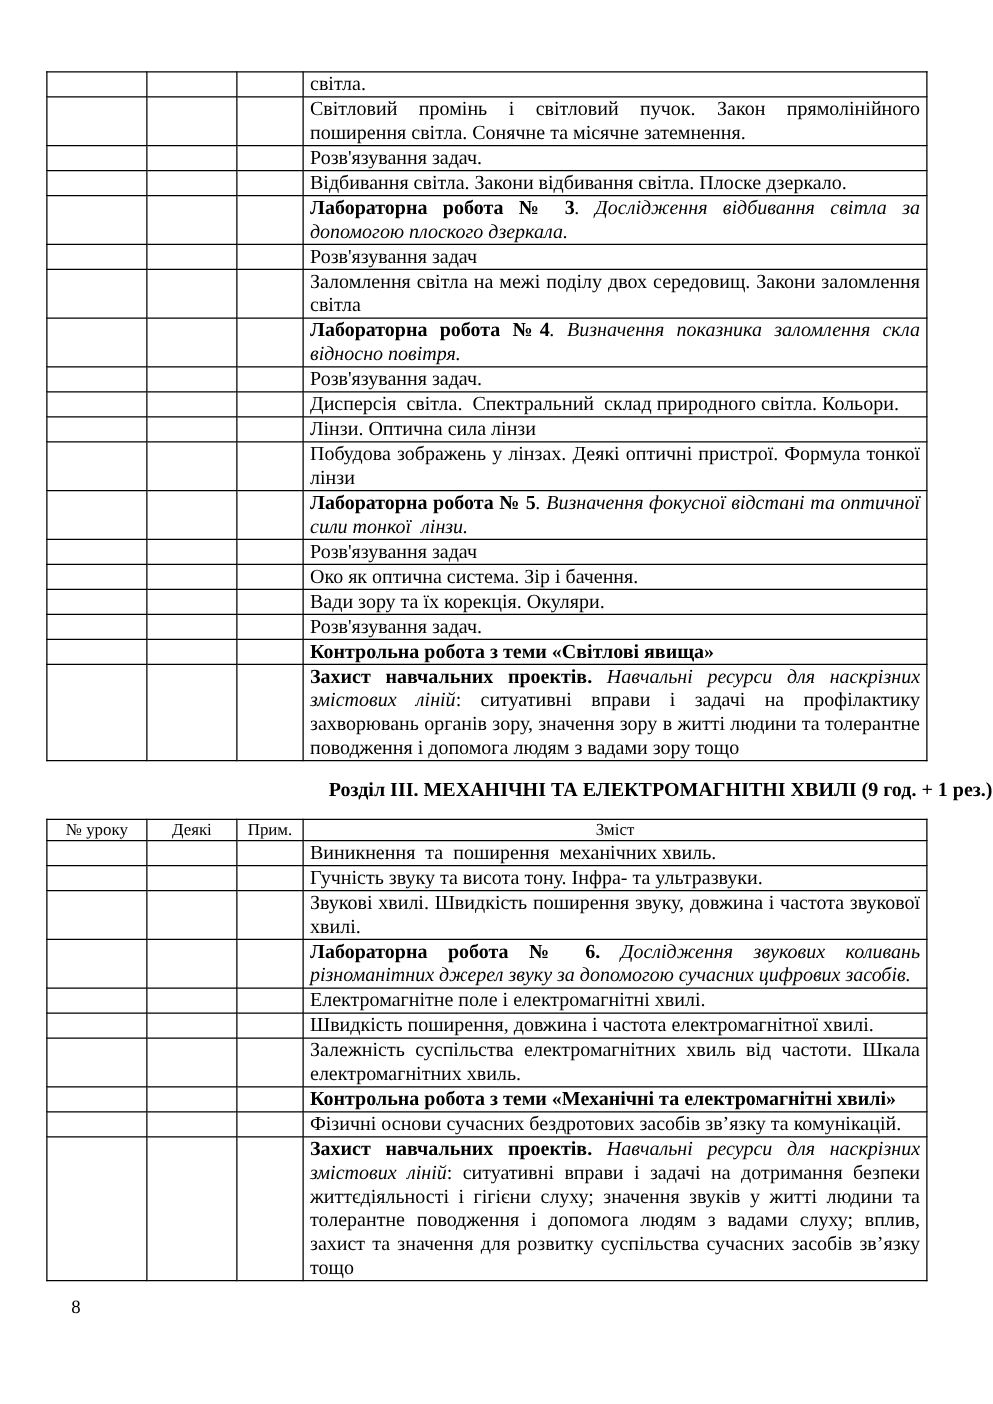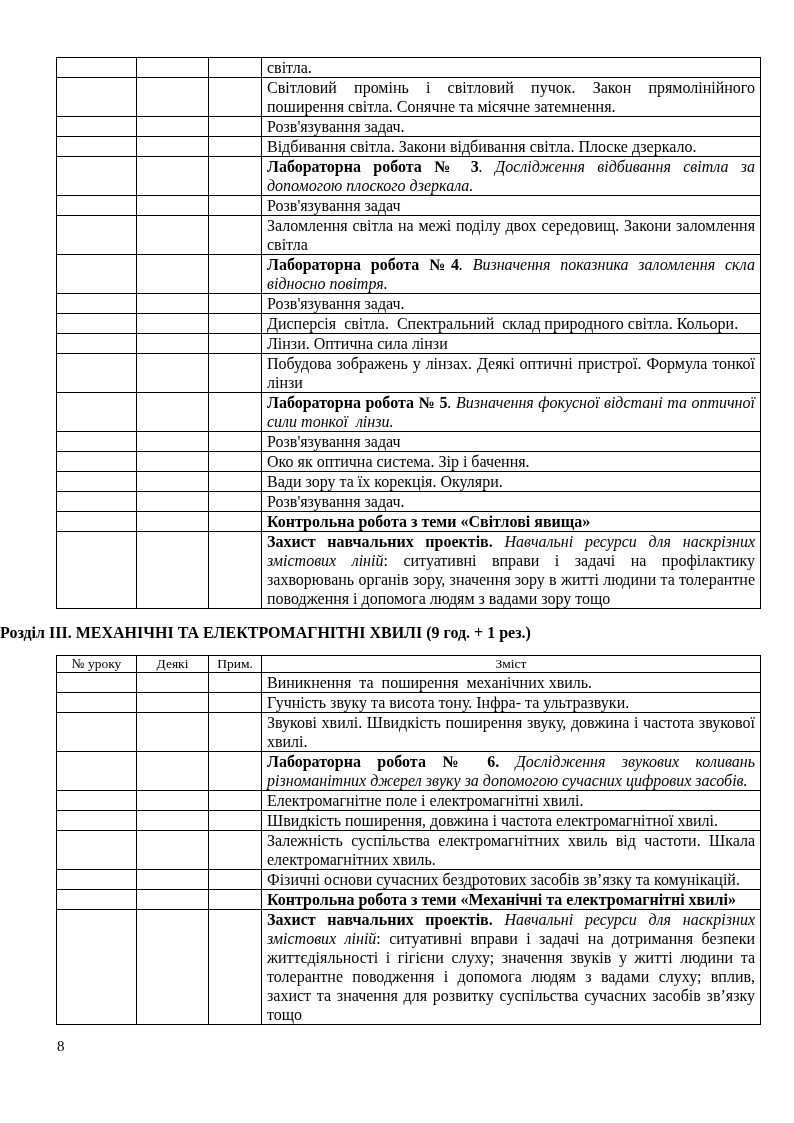--- a/index.html
+++ b/index.html
@@ -8,21 +8,21 @@
     position: relative;
     width: 794px;
     height: 1123px;
     background: #ffffff;
     font-family: "Liberation Serif", serif;
     color: #000000;
     overflow: hidden;
   }
   table.curriculum {
     position: absolute;
-    left: 56px;
+    left: 37px;
     width: 704px;
     border-collapse: collapse;
     table-layout: fixed;
   }
   #table1 { top: 57px; }
   #table2 { top: 655px; }
   table.curriculum td {
     border: 1px solid #000000;
     vertical-align: top;
   }
@@ -44,21 +44,21 @@
     margin-top: 44px;
   }
   .seg-normal { font-style: normal; font-weight: normal; }
   .seg-italic { font-style: italic; font-weight: normal; }
   .seg-bold-italic { font-weight: bold; }
   .section-title {
     position: absolute;
     top: 623px;
     left: 0;
     width: 794px;
-    text-align: left;
+    text-align: right;
     font-weight: bold;
     font-size: 16px;
     line-height: 19px;
   }
   .page-number {
     position: absolute;
     left: 57px;
     top: 1038px;
     font-size: 15px;
     line-height: 17px;
@@ -249,27 +249,27 @@
         <tr>
           <td></td>
           <td></td>
           <td></td>
           <td class="content-cell"><span class="seg-normal">Залежність суспільства електромагнітних хвиль від частоти. Шкала електромагнітних хвиль.</span></td>
         </tr>
         <tr>
           <td></td>
           <td></td>
           <td></td>
+          <td class="content-cell"><span class="seg-bold-italic">Контрольна робота з теми «Механічні та електромагнітні хвилі»</span></td>
+        </tr>
+        <tr>
+          <td></td>
+          <td></td>
+          <td></td>
           <td class="content-cell"><span class="seg-normal">Фізичні основи сучасних бездротових засобів зв’язку та комунікацій.</span></td>
-        </tr>
-        <tr>
-          <td></td>
-          <td></td>
-          <td></td>
-          <td class="content-cell"><span class="seg-bold-italic">Контрольна робота з теми «Механічні та електромагнітні хвилі»</span></td>
         </tr>
         <tr>
           <td></td>
           <td></td>
           <td></td>
           <td class="content-cell"><span class="seg-bold-italic">Захист навчальних проектів.</span><span class="seg-italic"> Навчальні ресурси для наскрізних змістових ліній</span><span class="seg-normal">: ситуативні вправи і задачі на дотримання безпеки життєдіяльності і гігієни слуху; значення звуків у житті людини та толерантне поводження і допомога людям з вадами слуху; вплив, захист та значення для розвитку суспільства сучасних засобів зв’язку тощо</span></td>
         </tr>
       </tbody>
   </table>
 

